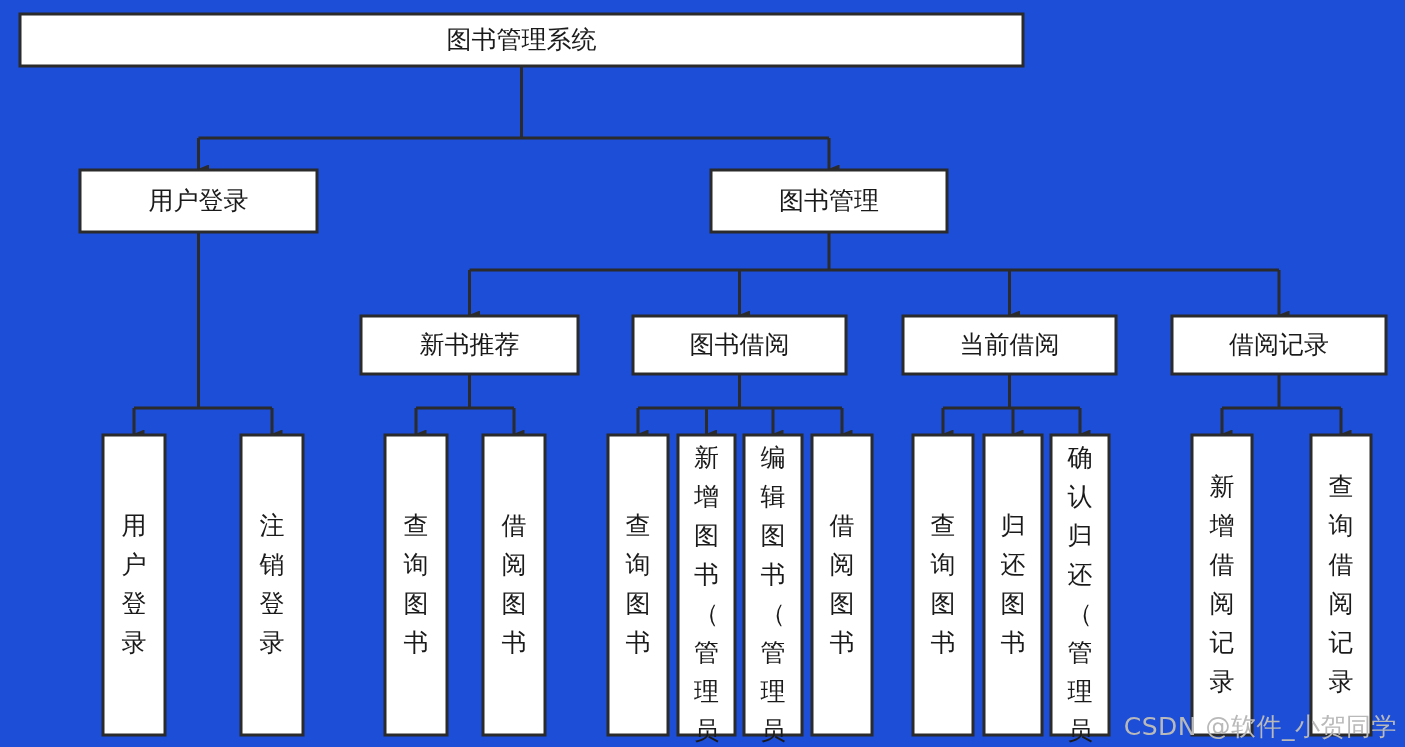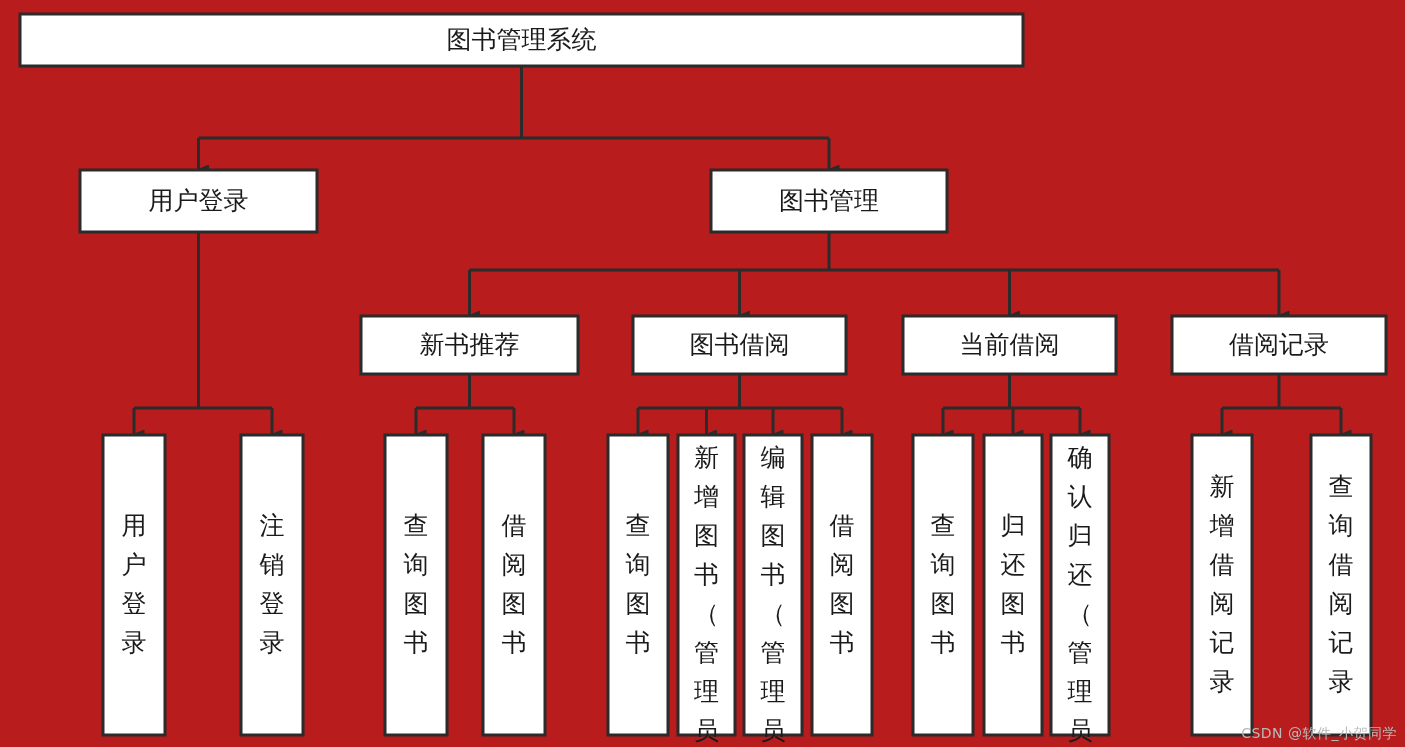--- a/index.html
+++ b/index.html
@@ -1,38 +1,38 @@
 <!DOCTYPE html>
 <html><head>
 <meta charset="utf-8">
 <style>
   html,body{margin:0;padding:0;background:#ffffff;}
   body{
     font-family:"DejaVu Sans","Liberation Sans",sans-serif;
     width:1405px;height:747px;overflow:hidden;position:relative;
   }
-  #diagram-root{position:relative;width:1405px;height:747px;background:#b91c1c;}
+  #diagram-root{position:relative;width:1405px;height:747px;background:#1d4ed8;}
   svg#tree-svg{position:absolute;left:0;top:0;width:1405px;height:747px;}
   .node-box{fill:#ffffff;stroke:#2b2b2b;stroke-width:3;}
   .connector{stroke:#2b2b2b;stroke-width:3;fill:none;stroke-linecap:butt;}
   .arrow-head{fill:#2b2b2b;stroke:none;}
   .node-label{
     font-family:"DejaVu Sans","Liberation Sans",sans-serif;
     fill:#1a1a1a;
     text-anchor:middle;
     dominant-baseline:middle;
   }
   .label-h{font-size:25px;}
   .label-v{font-size:25px;}
   .vert-char{font-size:25px;text-anchor:middle;}
   .watermark{
     position:absolute;
     right:8px;bottom:4px;
     font-family:"DejaVu Sans","Liberation Sans",sans-serif;
-    font-size:14px;
+    font-size:25px;
     color:#b9b9b9;
     white-space:nowrap;
     letter-spacing:0.5px;
     pointer-events:none;
   }
 </style>
 </head>
 <body>
 
 <div id="diagram-root">

